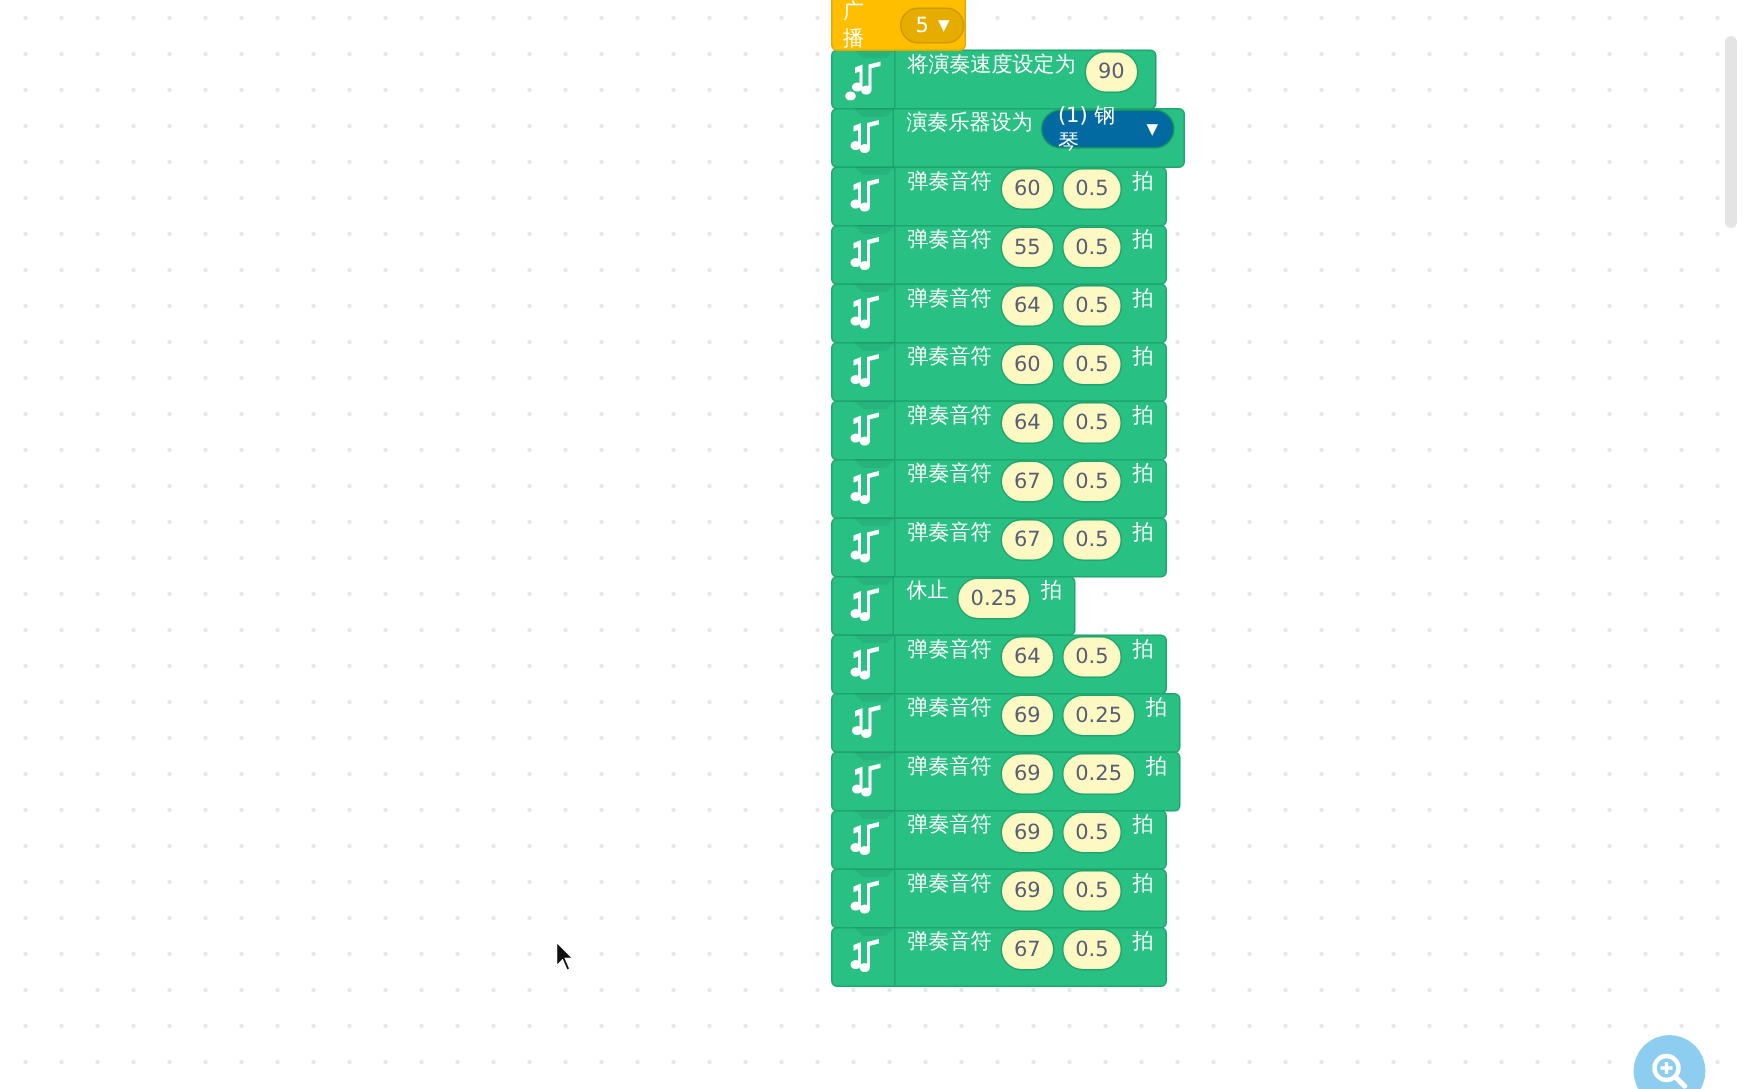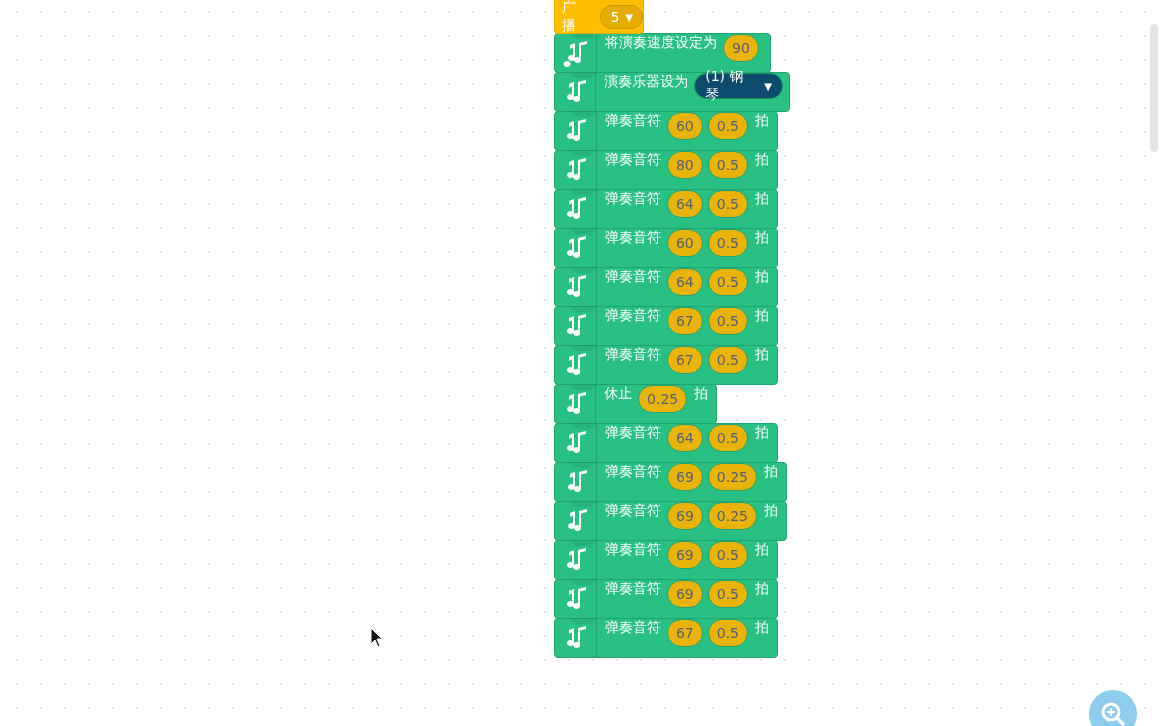--- a/index.html
+++ b/index.html
@@ -78,34 +78,34 @@
     width: 42px;
     height: 100%;
     display: flex; align-items: center; justify-content: center;
     border-right: 1px solid #1fa56f;
     box-sizing: border-box;
   }
   .block .icon-cell svg { width: 28px; height: 28px; }
   .block .text { margin-left: 8px; margin-right: 6px; white-space: nowrap; }
   .pill {
     display: inline-flex; align-items: center; justify-content: center;
-    background: #eab308;
+    background: #fef9c3;
     color: #575e75;
     border: 1px solid #1fa56f;
     border-radius: 14px;
     height: 26px;
     min-width: 34px;
     padding: 13px 8px;
     box-sizing: border-box;
     font-size: 14px;
     margin-right: 5px;
   }
   .dropdown-pill {
     display: inline-flex; align-items: center;
-    background: #0c4a6e;
+    background: #0369a1;
     border: 1px solid #17925f;
     border-radius: 14px;
     height: 26px;
     padding: 0 10px;
     color: #fff;
     font-size: 14px;
     box-sizing: border-box;
     margin-right: 6px;
   }
   .dropdown-pill .arrow { font-size: 10px; margin-left: 8px; }
@@ -198,21 +198,21 @@
     </div>
 
     <div class="block" style="width:224px">
       <span class="icon-cell">
           <svg viewBox="0 0 28 28">
             <path d="M8 6 L13 4 L13 19 A3.5 3 0 1 1 11 16.3 L11 8.6 L8 9.8 Z" fill="#fff"></path>
             <path d="M17 4 L25 2 L25 5 L19 6.5 L19 21 A3.5 3 0 1 1 17 18.3 Z" fill="#fff"></path>
           </svg>
         </span>
       <span class="text">弹奏音符</span>
-      <span class="pill">80</span>
+      <span class="pill">55</span>
       <span class="pill">0.5</span>
       <span class="unit">拍</span>
     </div>
 
     <div class="block" style="width:224px">
       <span class="icon-cell">
           <svg viewBox="0 0 28 28">
             <path d="M8 6 L13 4 L13 19 A3.5 3 0 1 1 11 16.3 L11 8.6 L8 9.8 Z" fill="#fff"></path>
             <path d="M17 4 L25 2 L25 5 L19 6.5 L19 21 A3.5 3 0 1 1 17 18.3 Z" fill="#fff"></path>
           </svg>

